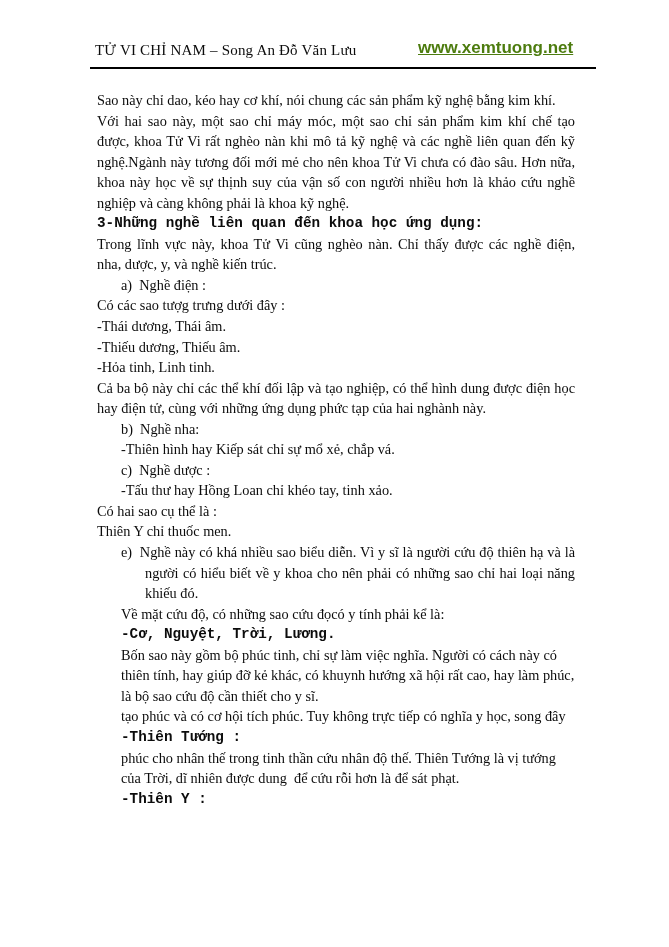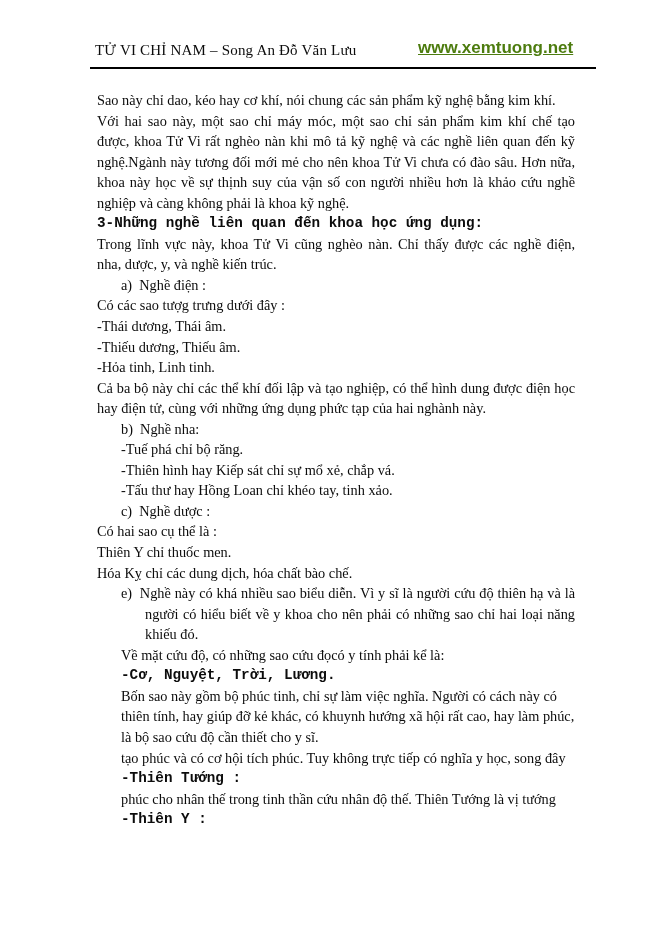--- a/index.html
+++ b/index.html
@@ -54,33 +54,32 @@
       <div class="line j">Trong lĩnh vực này, khoa Tử Vi cũng nghèo nàn. Chỉ thấy được các nghề điện,</div>
       <div class="line">nha, dược, y, và nghề kiến trúc.</div>
       <div class="line i1">a)&nbsp;&nbsp;Nghề điện :</div>
       <div class="line">Có các sao tượg trưng dưới đây :</div>
       <div class="line">-Thái dương, Thái âm.</div>
       <div class="line">-Thiếu dương, Thiếu âm.</div>
       <div class="line">-Hỏa tinh, Linh tinh.</div>
       <div class="line j">Cả ba bộ này chỉ các thể khí đối lập và tạo nghiệp, có thể hình dung được điện học</div>
       <div class="line">hay điện tử, cùng với những ứng dụng phức tạp của hai nghành này.</div>
       <div class="line i1">b)&nbsp;&nbsp;Nghề nha:</div>
-      <div class="line i1">-Tuế phá chỉ bộ răng.</div>
       <div class="line i1">-Thiên hình hay Kiếp sát chỉ sự mổ xẻ, chắp vá.</div>
+      <div class="line i1">c)&nbsp;&nbsp;Nghề dược :</div>
       <div class="line i1">-Tấu thư hay Hồng Loan chỉ khéo tay, tinh xảo.</div>
-      <div class="line i1">c)&nbsp;&nbsp;Nghề dược :</div>
       <div class="line">Có hai sao cụ thể là :</div>
       <div class="line">Thiên Y chỉ thuốc men.</div>
-      <div class="line">Hóa Kỵ chỉ các dung dịch, hóa chất bào chế.</div>
       <div class="line i1 j">e)&nbsp;&nbsp;Nghề này có khá nhiều sao biểu diễn. Vì y sĩ là người cứu độ thiên hạ và là</div>
       <div class="line i2 j">người có hiểu biết về y khoa cho nên phải có những sao chỉ hai loại năng</div>
       <div class="line i2">khiếu đó.</div>
       <div class="line i1">Về mặt cứu độ, có những sao cứu đọcó y tính phải kể là:</div>
       <div class="line b i1">-Cơ, Nguyệt, Trời, Lương.</div>
       <div class="line i1">Bốn sao này gồm bộ phúc tinh, chỉ sự làm việc nghĩa. Người có cách này có</div>
       <div class="line i1">thiên tính, hay giúp đỡ kẻ khác, có khuynh hướng xã hội rất cao, hay làm phúc,</div>
       <div class="line i1">là bộ sao cứu độ cần thiết cho y sĩ.</div>
       <div class="line i1">tạo phúc và có cơ hội tích phúc. Tuy không trực tiếp có nghĩa y học, song đây</div>
       <div class="line b i1">-Thiên Tướng :</div>
       <div class="line i1">phúc cho nhân thế trong tinh thần cứu nhân độ thế. Thiên Tướng là vị tướng</div>
+      <div class="line i1">của Trời, dĩ nhiên được dung&nbsp; để cứu rỗi hơn là để sát phạt.</div>
       <div class="line b i1">-Thiên Y :</div>
     </div>
 </div>
 
 </body></html>

